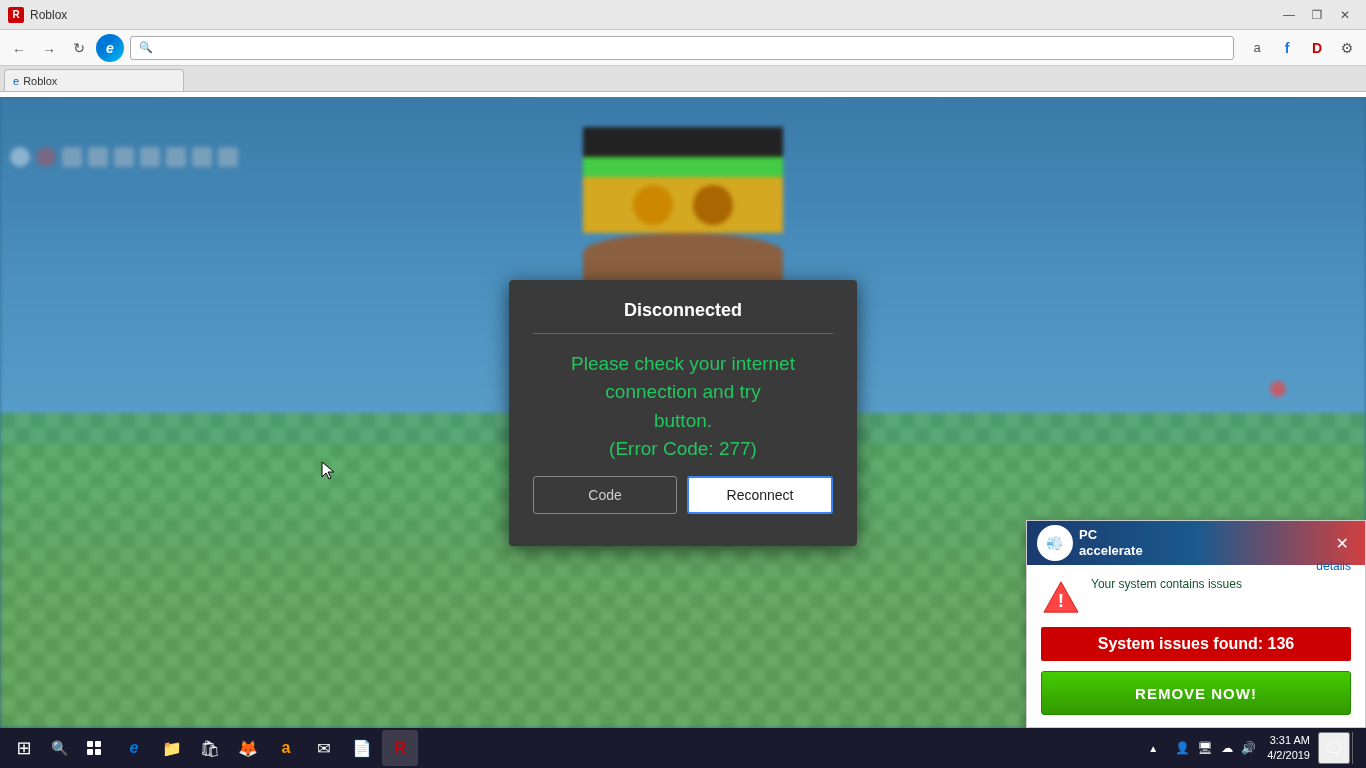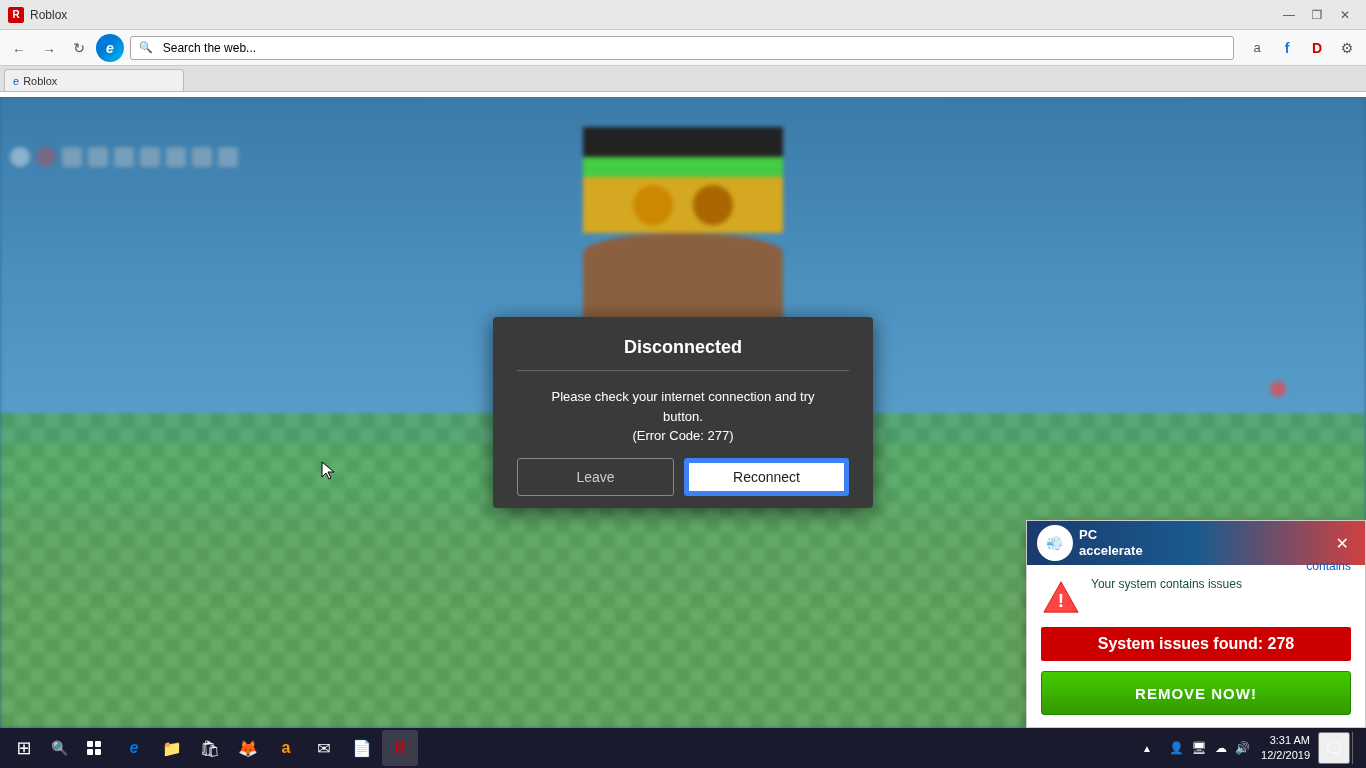--- a/index.html
+++ b/index.html
@@ -157,38 +157,38 @@
       top: 97px; left: 0; right: 0; bottom: 40px;
       display: flex;
       align-items: center;
       justify-content: center;
       z-index: 50;
     }
 
     .modal-box {
       background: #3a3a3a;
       border-radius: 4px;
-      width: 380px;
-      padding: 20px 24px 12px;
+      width: 348px;
+      padding: 20px 24px 32px;
       box-shadow: 0 4px 20px rgba(0,0,0,0.6);
     }
 
     .modal-title {
       text-align: center;
       color: #ffffff;
       font-size: 18px;
       font-weight: bold;
       padding-bottom: 12px;
       border-bottom: 1px solid #666;
       margin-bottom: 16px;
     }
 
     .modal-body {
-      color: #ffffff;
-      font-size: 13px;
+      color: #22c55e;
+      font-size: 19px;
       text-align: center;
       margin-bottom: 12px;
       line-height: 1.5;
     }
 
     .modal-buttons {
       display: flex;
       gap: 10px;
     }
 
@@ -200,21 +200,21 @@
       border-radius: 3px;
       color: #cccccc;
       font-size: 14px;
       cursor: pointer;
     }
 
     .btn-reconnect {
       flex: 1;
       height: 38px;
       background: #ffffff;
-      border: 5px solid #3b82f6;
+      border: 2px solid #3b82f6;
       border-radius: 3px;
       color: #222;
       font-size: 14px;
       font-weight: 500;
       cursor: pointer;
     }
 
     
     .popup-ad {
       position: absolute;
@@ -485,21 +485,20 @@
     </div>
   </div>
 
   <div class="nav-bar">
     <button class="nav-btn">←</button>
     <button class="nav-btn">→</button>
     <button class="nav-btn">↻</button>
     <div class="ie-logo">e</div>
     <div class="address-bar">
       <span class="search-icon-inline">🔍</span>
-      <input type="text" value="Search the web..." placeholder="Search the web..." style="">
     </div>
     <div class="toolbar-icons">
 
       <button class="toolbar-icon-btn" style="font-size:13px;">a</button>
 
       <button class="toolbar-icon-btn" style="color:#1877f2; font-weight:bold;">f</button>
 
       <button class="toolbar-icon-btn" style="color:#cc0000; font-weight:bold;">D</button>
 
       <button class="toolbar-icon-btn">⚙</button>
@@ -552,21 +551,21 @@
 
 <div class="modal-overlay">
   <div class="modal-box">
     <div class="modal-title">Disconnected</div>
     <div class="modal-body">
       <span>Please check your internet connection and try</span><br>
       <span>button.</span><br>
       <span>(Error Code: 277)</span>
     </div>
     <div class="modal-buttons">
-      <button class="btn-leave">Leave</button>
+      <button class="btn-leave">Code</button>
       <button class="btn-reconnect">Reconnect</button>
     </div>
   </div>
 </div>
 
 <div class="popup-ad">
   <div class="popup-header">
     <div class="popup-logo">
       <div class="popup-logo-icon">
         <span style="font-size:14px;">💨</span>
@@ -583,24 +582,24 @@
     <div class="popup-warning-row">
       <div class="warning-triangle">
         <svg viewBox="0 0 100 90" xmlns="http://www.w3.org/2000/svg">
           <polygon points="50,5 95,85 5,85" fill="#ff4444" stroke="#cc0000" stroke-width="2"></polygon>
           <text x="50" y="72" text-anchor="middle" fill="white" font-size="50" font-weight="bold">!</text>
         </svg>
       </div>
       <div class="warning-text-block">
         <div class="warning-subtitle">Your system contains issues</div>
       </div>
-      <a href="#" class="warning-details-link">contains</a>
-    </div>
-
-    <div class="issues-bar">System issues found: 278</div>
+      <a href="#" class="warning-details-link">details</a>
+    </div>
+
+    <div class="issues-bar">System issues found: 136</div>
 
 
     <button class="remove-btn">REMOVE NOW!</button>
   </div>
 </div>
 
 <div class="taskbar">
   <button class="taskbar-start">⊞</button>
   <button class="taskbar-search">🔍</button>
 
@@ -641,21 +640,21 @@
     <div class="tray-icon">👤</div>
 
     <div class="tray-icon">🖥</div>
 
     <div class="tray-icon">☁</div>
 
     <div class="tray-icon">🔊</div>
 
     <div class="tray-clock">
       <div>3:31 AM</div>
-      <div>12/2/2019</div>
+      <div>4/2/2019</div>
     </div>
 
     <button class="tray-notif">🗨</button>
 
     <div style="width:6px; height:32px; border-left:1px solid #666; cursor:pointer;"></div>
   </div>
 </div>
 
 <div class="cursor-arrow">
   <svg width="16" height="20" viewBox="0 0 16 20" fill="none" xmlns="http://www.w3.org/2000/svg">

